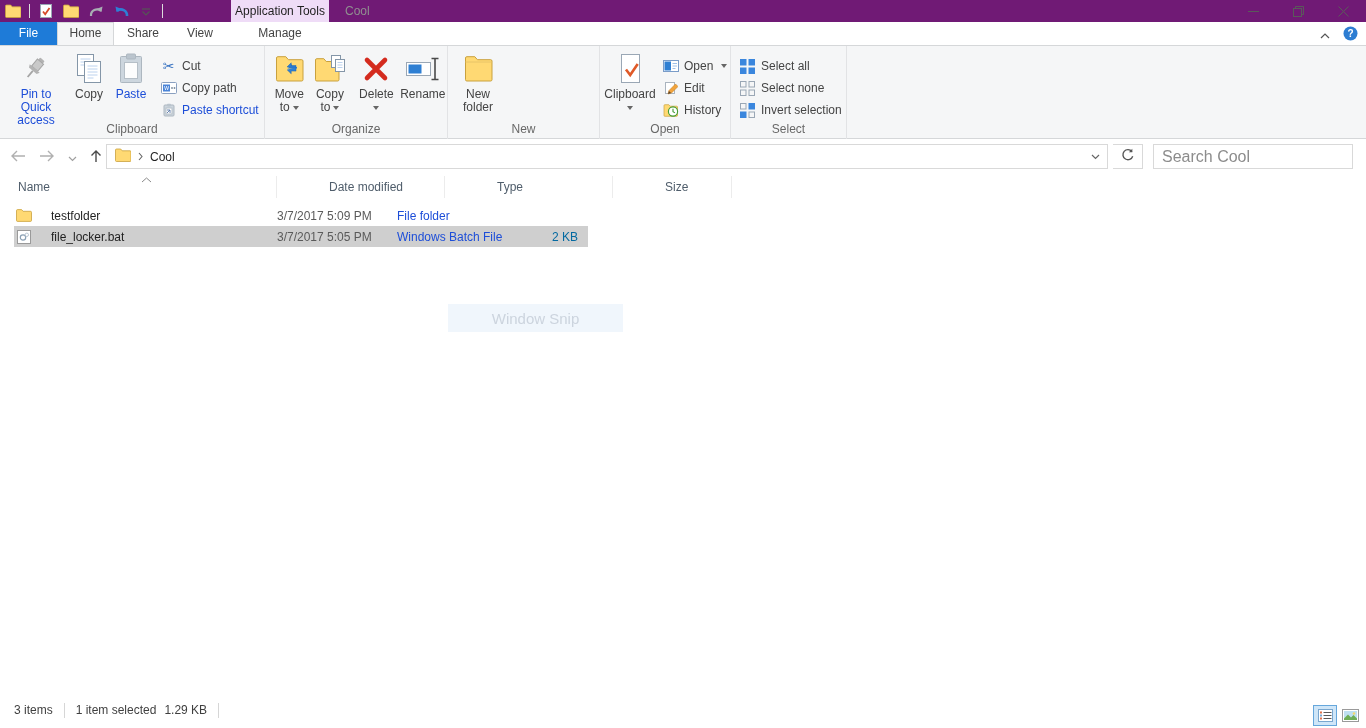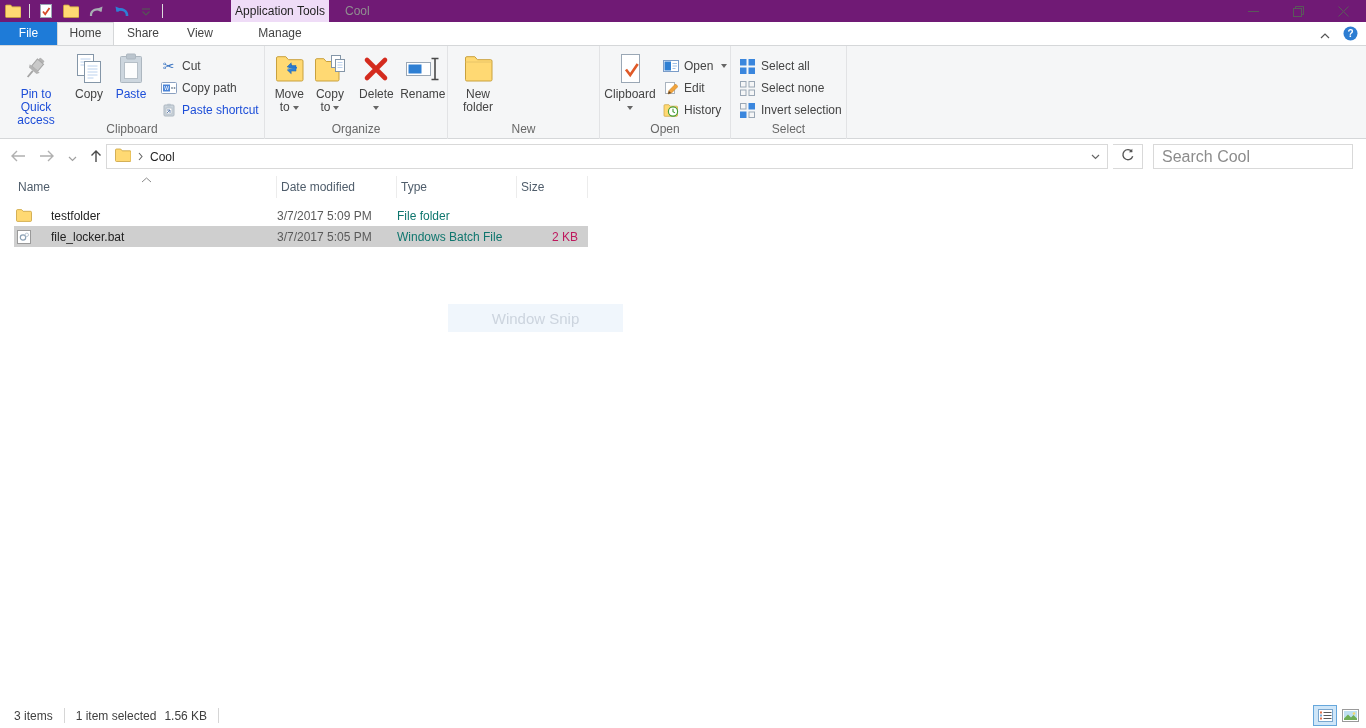--- a/index.html
+++ b/index.html
@@ -59,44 +59,44 @@
                 border-left:none; display:flex; align-items:center; justify-content:center; }
   .searchbox { position:absolute; left:1153px; top:4px; width:200px; height:25px; border:1px solid #d9d9d9;
                display:flex; align-items:center; background:#fff; }
   .searchbox input { flex:1; border:none; outline:none; font-family:"Liberation Sans",sans-serif;
                      font-size:16px; padding:0 0 0 8px; color:#444; background:transparent; }
   .searchbox input::placeholder { color:#8c8c8c; opacity:1; }
   .mag { margin-right:8px; display:flex; }
 
   
   .content { position:absolute; top:172px; left:0; right:0; bottom:25px; background:#fff; }
-  .headers { position:absolute; top:4px; left:14px; height:22px; display:flex; color:#4f5d6b; }
+  .headers { position:absolute; top:4px; left:14px; height:22px; display:flex; color:#4f5d6b;gap:48px; }
   .hcell { padding:4px 0 0 4px; border-right:1px solid #ececec; height:22px; }
   .h-name { width:263px; }
   .h-date { width:120px; }
   .h-type { width:120px; }
   .h-size { width:71px; }
   .sortcaret { position:absolute; left:127px; top:-4px; }
   .filelist { position:absolute; top:33px; left:14px; }
   .frow { display:flex; height:21px; align-items:center; }
   .frow.selected { background:#cfcfcf; }
   .cell { overflow:hidden; white-space:nowrap; }
   .c-name { width:263px; display:flex; align-items:center; gap:19px; padding-left:2px; color:#1f1f1f; }
   .c-name .fic { width:16px; display:flex; justify-content:center; }
   .c-date { width:120px; color:#5a5a5a; }
-  .c-type { width:120px; color:#0f766e; }
-  .c-size { width:71px; color:#be185d; text-align:right; padding-right:10px; }
+  .c-type { width:120px; color:#1d4ed8; }
+  .c-size { width:71px; color:#0369a1; text-align:right; padding-right:10px; }
 
   .snip { position:absolute; left:448px; top:132px; width:175px; height:28px;
           background:rgba(222,235,248,0.45); color:#ccd4de; display:flex; align-items:center;
           justify-content:center; font-size:15px; }
 
   
   .statusbar { position:absolute; left:0; right:0; bottom:0; height:25px; background:#fff;
-               display:flex; align-items:center; color:#3f3f3f; }
+               display:flex; align-items:flex-start; color:#3f3f3f; }
   .sb-items { margin-left:14px; }
   .sdiv { width:1px; height:15px; background:#d6d6d6; margin:0 11px; }
   .sb-selsize { margin-left:8px; }
   .views { position:absolute; right:5px; bottom:3px; display:flex; gap:3px; }
   .vbtn { width:22px; height:19px; display:flex; align-items:center; justify-content:center; }
   .vbtn.active { background:#cfe6f8; outline:1px solid #66a7dc; }
 </style>
 </head>
 <body>
 
@@ -516,21 +516,21 @@
       </div>
     <div class="snip">
       <span>Window Snip</span>
     </div>
   </div>
 
   <div class="statusbar">
     <span class="sb-items">3 items</span>
     <span class="sdiv"></span>
     <span>1 item selected</span>
-    <span class="sb-selsize">1.56 KB</span>
+    <span class="sb-selsize">1.29 KB</span>
     <span class="sdiv"></span>
     <div class="views">
       <span class="vbtn active">
         <svg width="15" height="13" viewBox="0 0 15 13">
             <rect x=".5" y=".5" width="14" height="12" fill="#fff" stroke="#7aa7cf"></rect>
             <rect x="2" y="2.5" width="2" height="2" fill="#e0704a"></rect>
             <rect x="2" y="5.5" width="2" height="2" fill="#7aa7cf"></rect>
             <rect x="2" y="8.5" width="2" height="2" fill="#e0704a"></rect>
             <path d="M5.5 3.5h8M5.5 6.5h8M5.5 9.5h8" stroke="#5a5a5a"></path>
           </svg>

